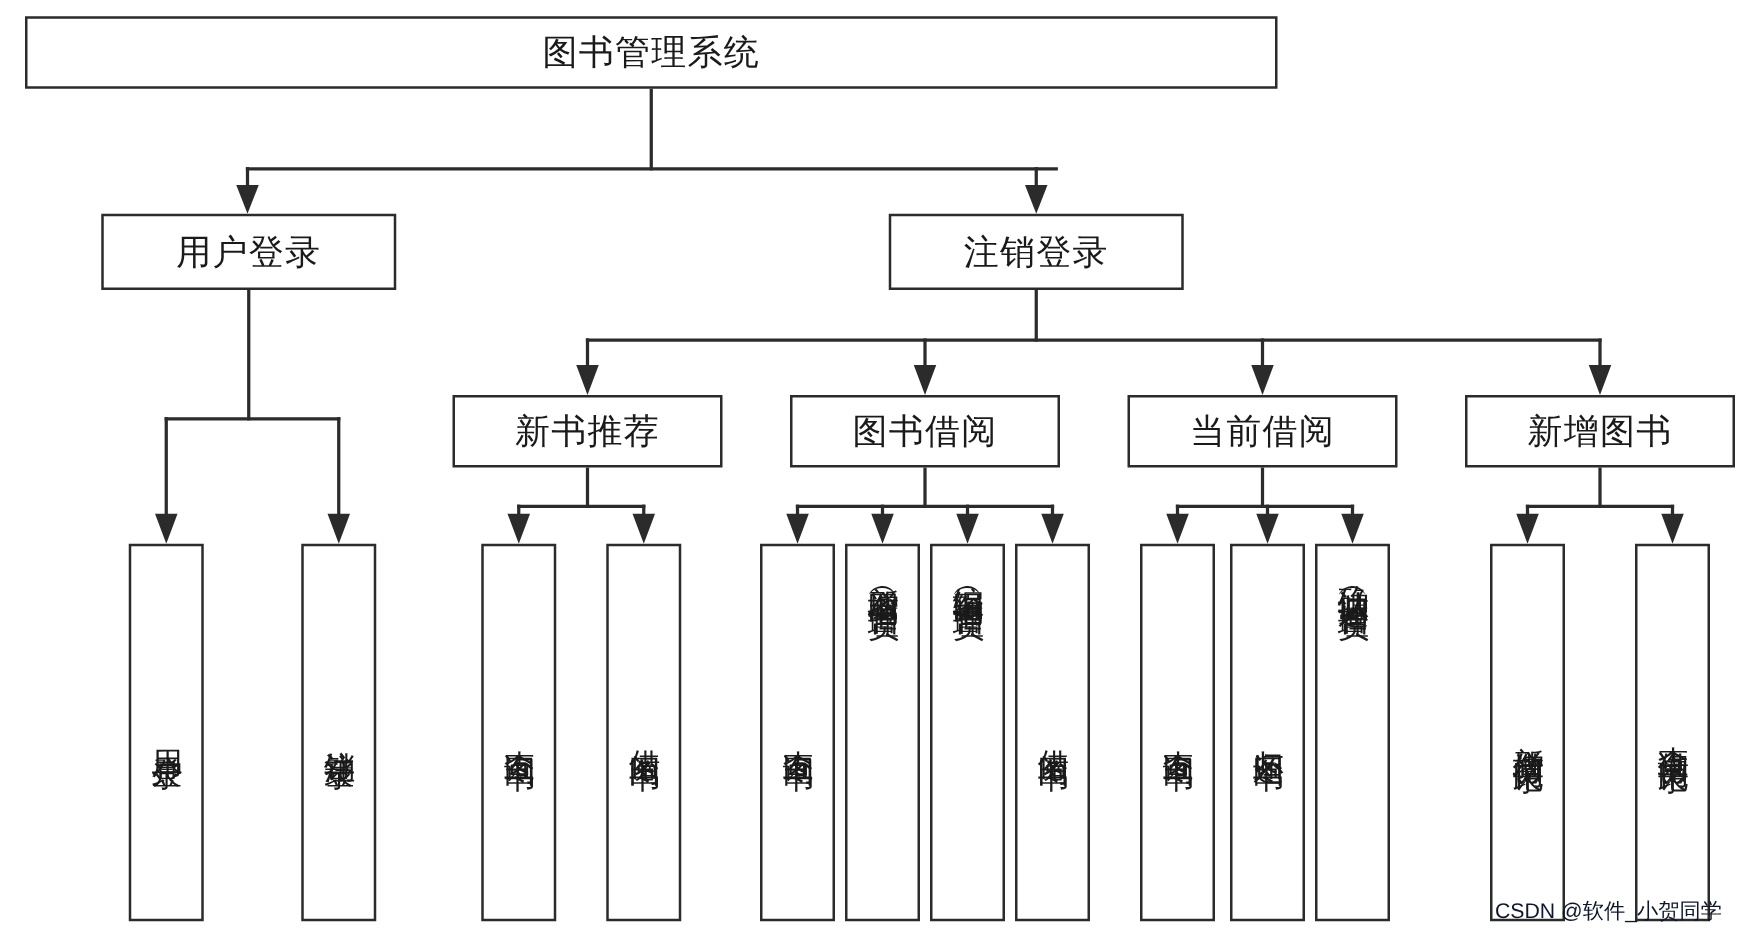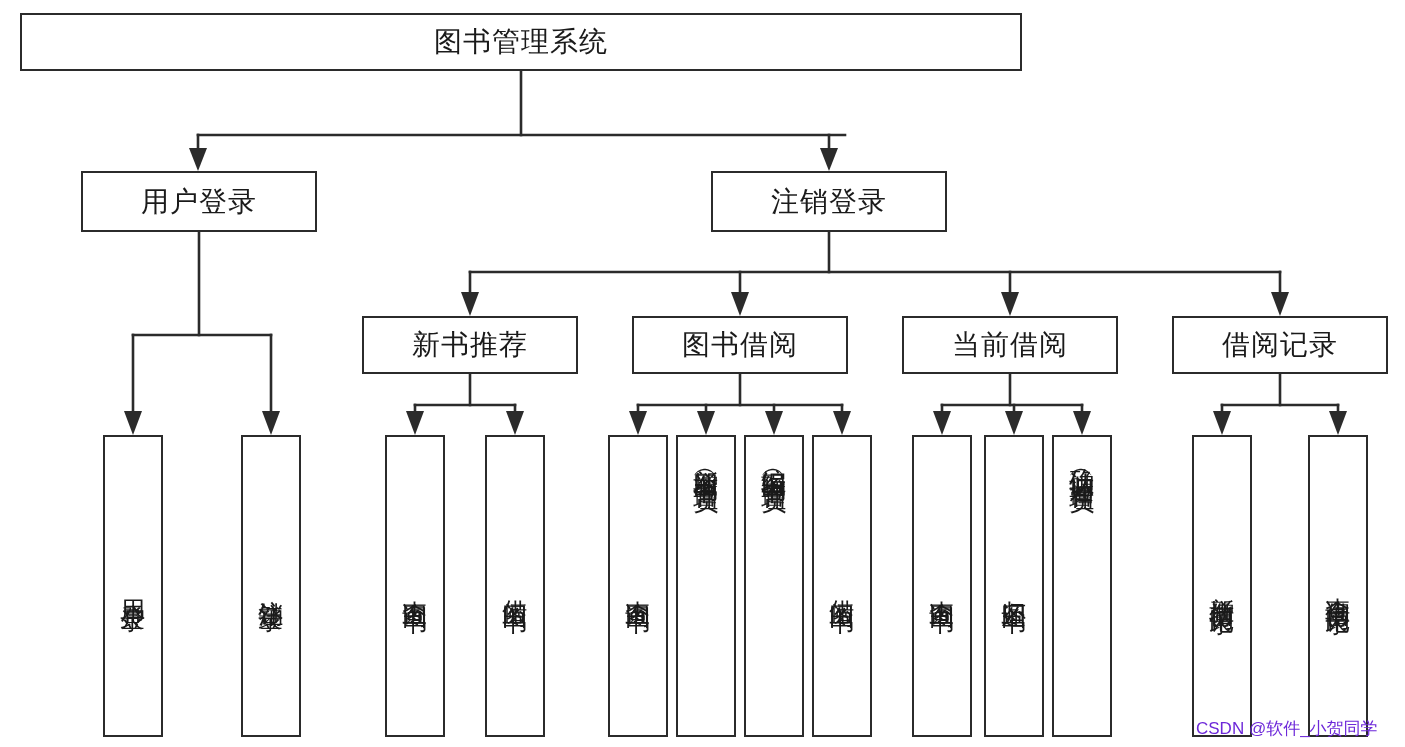--- a/index.html
+++ b/index.html
@@ -76,21 +76,21 @@
   
   .node.vertical.centered {
     align-items: center;
     padding-top: 0;
   }
   
   #watermark {
     position: absolute;
     z-index: 3;
     font-size: 17px;
-    color: #6d28d9;
+    color: #0f172a;
     white-space: nowrap;
     user-select: none;
   }
 </style>
 </head>
 <body>
 
 <div id="canvas">
 
   <svg id="wires" viewBox="0 0 1405 747" width="1405" height="747" xmlns="http://www.w3.org/2000/svg">
@@ -170,21 +170,21 @@
   <div class="node horizontal" style="left: 362px; top: 316px; width: 216px; height: 58px;">
     <span class="label">新书推荐</span>
   </div>
   <div class="node horizontal" style="left: 632px; top: 316px; width: 216px; height: 58px; text-align: right;">
     <span class="label">图书借阅</span>
   </div>
   <div class="node horizontal" style="left: 902px; top: 316px; width: 216px; height: 58px; align-items: center;">
     <span class="label">当前借阅</span>
   </div>
   <div class="node horizontal" style="left: 1172px; top: 316px; width: 216px; height: 58px;">
-    <span class="label">借阅记录</span>
+    <span class="label">新增图书</span>
   </div>
 
   <div class="node vertical centered" style="left: 103px; top: 435px; width: 60px; height: 302px;">
     <span class="label">用户登录</span>
   </div>
   <div class="node vertical centered" style="left: 241px; top: 435px; width: 60px; height: 302px;">
     <span class="label">注销登录</span>
   </div>
   <div class="node vertical centered" style="left: 385px; top: 435px; width: 60px; height: 302px;">
     <span class="label">查询图书</span>

